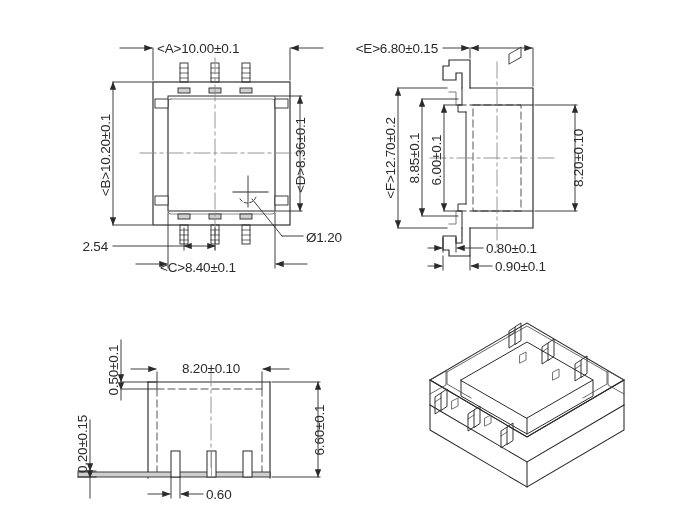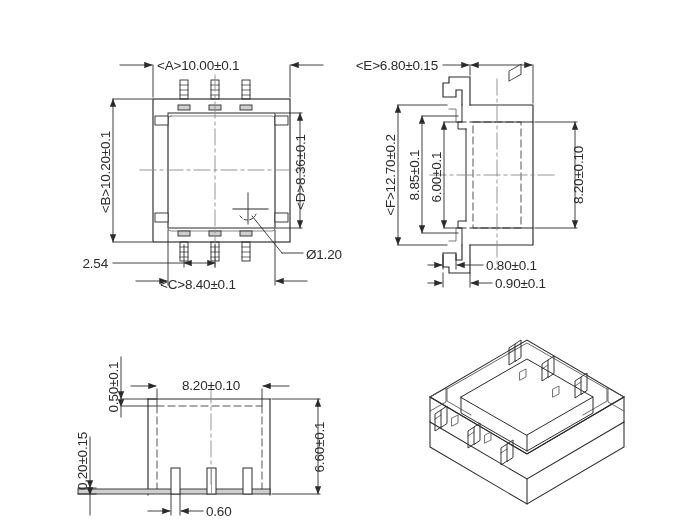--- a/index.html
+++ b/index.html
@@ -1,21 +1,21 @@
 <!DOCTYPE html>
 <html><head>
 <meta charset="utf-8">
 <style>
   html,body{margin:0;padding:0;background:#ffffff;}
   body{
     width:680px;height:526px;position:relative;overflow:hidden;
     font-family:"Liberation Sans","DejaVu Sans",sans-serif;
     color:#1a1a1a;
   }
-  .sheet{position:absolute;inset:0;margin-top:17px;}
+  .sheet{position:absolute;inset:0;}
   svg{position:absolute;left:0;top:0;}
   .dimtext{
     font-family:"Liberation Sans","DejaVu Sans",sans-serif;
     font-size:13.5px;
     fill:#2b2b2b;
     white-space:pre;
     letter-spacing:-0.2px;
   }
 </style>
 </head>

